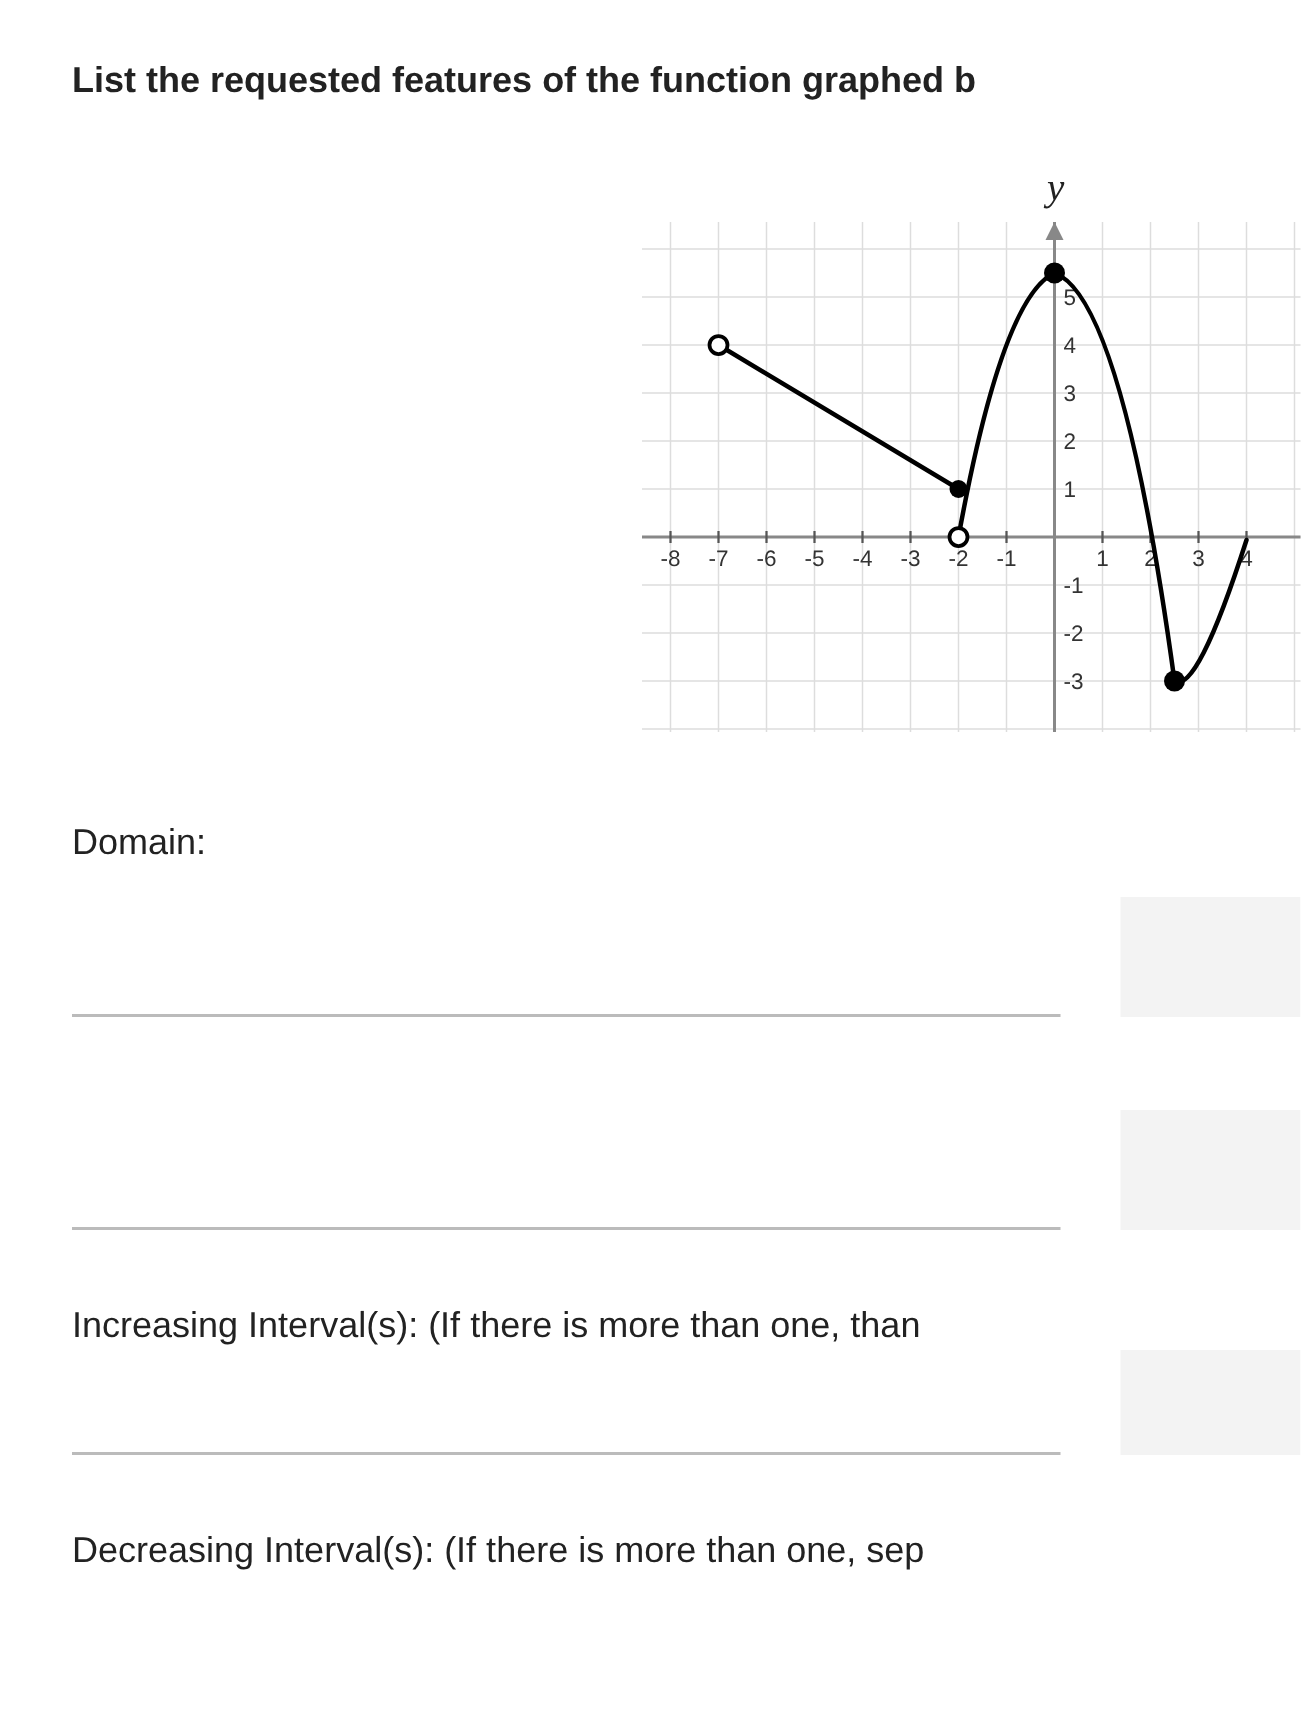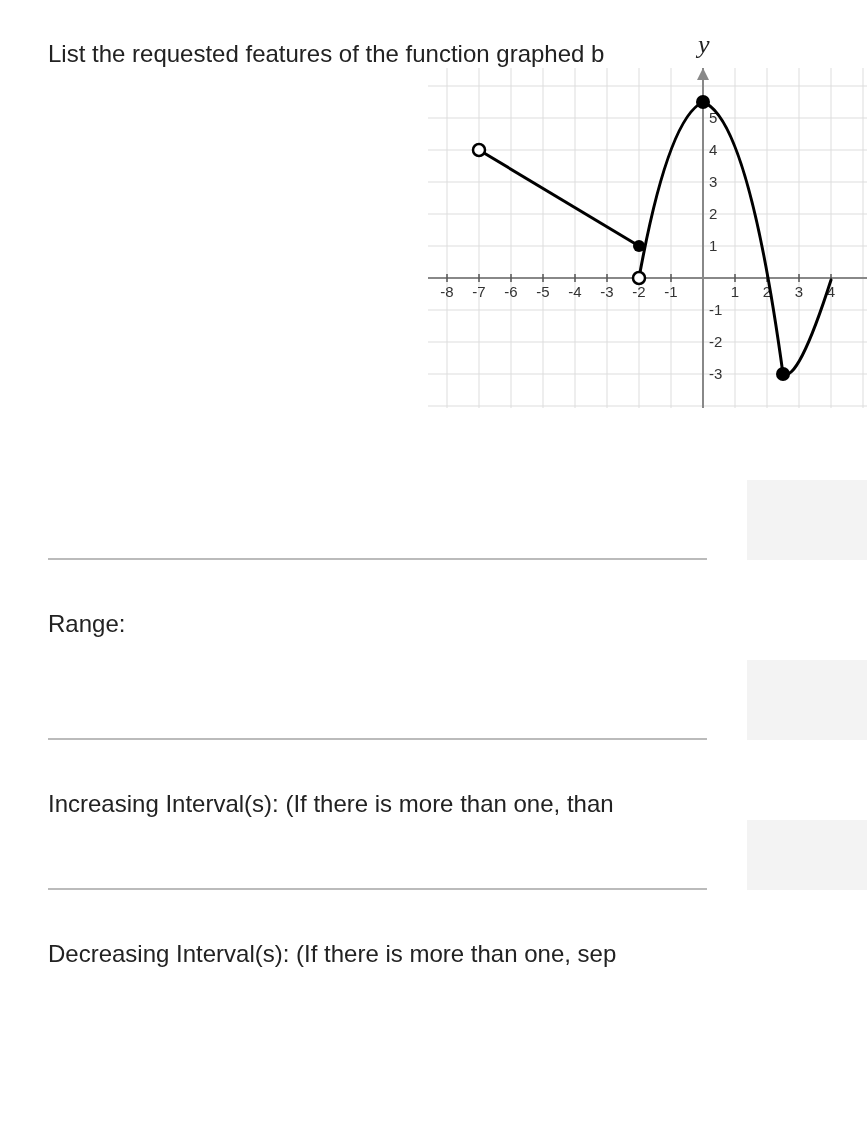--- a/index.html
+++ b/index.html
@@ -7,21 +7,22 @@
       padding: 40px 0 40px 48px;
       font-family: Arial, Helvetica, sans-serif;
       background: white;
       color: #222;
       overflow: hidden;
       width: 867px;
       box-sizing: border-box;
     }
     .title {
       font-size: 24px;
-      font-weight: 400;
+      font-weight: 700;
+      margin-bottom: 80px;
       white-space: nowrap;
     }
     .chart-area {
       margin-left: 380px;
       position: relative;
       width: 440px;
       height: 340px;
     }
     .y-label {
       position: absolute;
@@ -161,28 +162,28 @@
 
     <circle cx="211" cy="210" r="6" fill="white" stroke="#000" stroke-width="2.5"></circle>
 
     <circle cx="275" cy="34" r="7" fill="#000"></circle>
 
     <circle cx="355" cy="306" r="7" fill="#000"></circle>
   </svg>
 </div>
 
 <div class="qrow">
+  <div class="qlabel">Domain:</div>
   <div class="answer-row">
     <div class="answer-line"></div>
     <div class="answer-box"></div>
   </div>
 </div>
 
 <div class="qrow2">
-  <div class="qlabel">Range:</div>
   <div class="answer-row">
     <div class="answer-line"></div>
     <div class="answer-box"></div>
   </div>
 </div>
 
 <div class="qrow2">
   <div class="inst">Increasing Interval(s): (If there is more than one, than</div>
   <div class="answer-row">
     <div class="answer-line" style="height:70px"></div>

